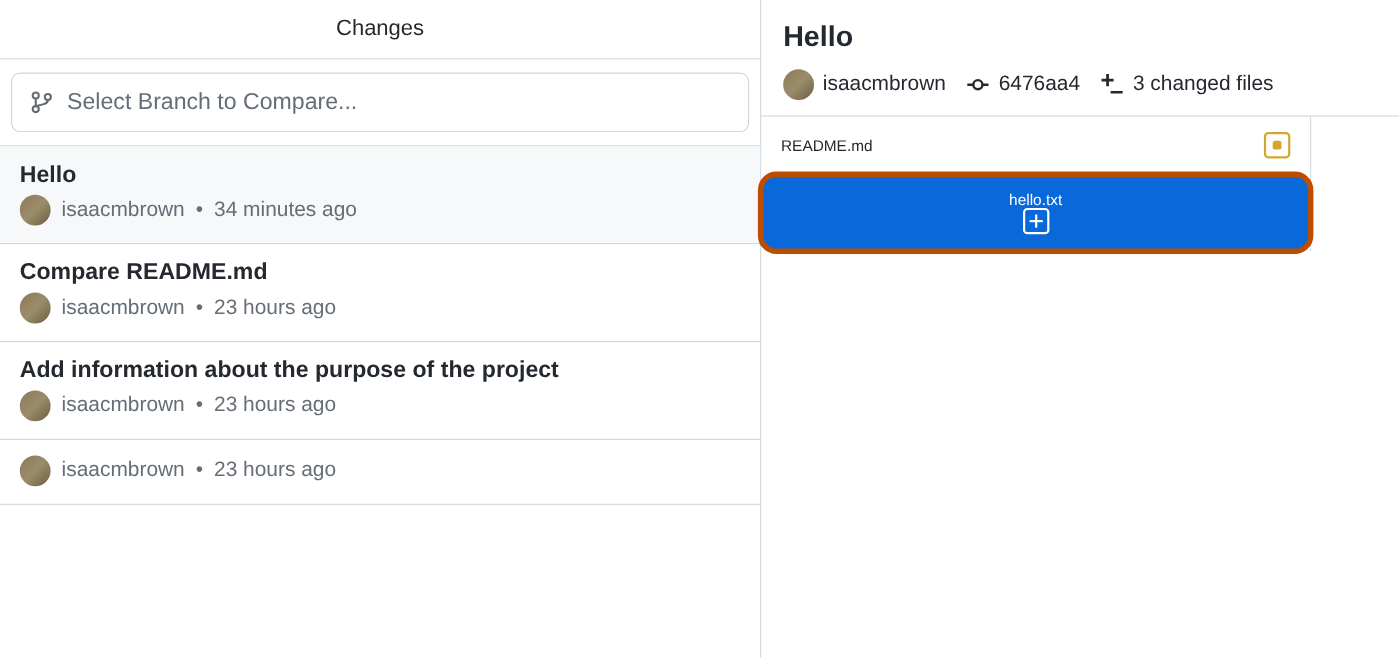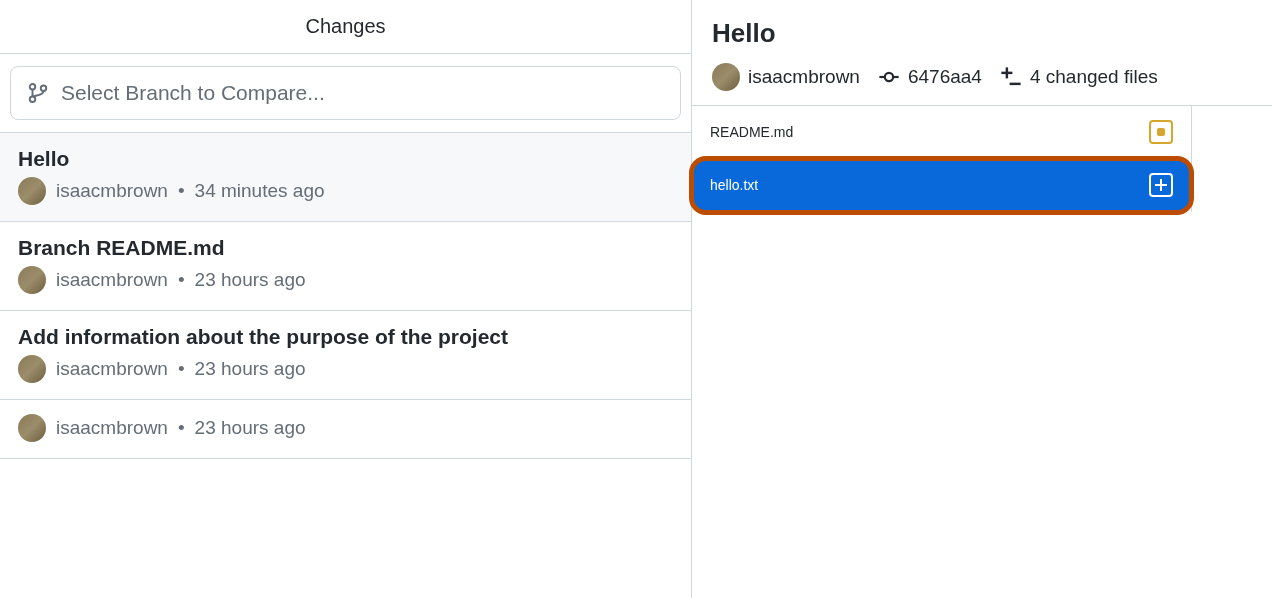--- a/index.html
+++ b/index.html
@@ -125,20 +125,21 @@
     .file-item.selected {
       background: #0969da;
       color: #fff;
     }
     .file-item.highlighted {
       outline: 5px solid #bc4c00;
       outline-offset: -2px;
       border-radius: 14px;
       position: relative;
       z-index: 2;
+      flex-direction: column;
     }
     .status-box {
       width: 24px;
       height: 24px;
       border: 2px solid;
       border-radius: 4px;
       display: flex;
       align-items: center;
       justify-content: center;
       font-size: 16px;
@@ -207,21 +208,21 @@
     <div class="commit-item selected">
       <div class="commit-title">Hello</div>
       <div class="commit-meta">
         <div class="avatar"></div>
         <span>isaacmbrown</span>
         <span class="dot">•</span>
         <span>34 minutes ago</span>
       </div>
     </div>
     <div class="commit-item">
-      <div class="commit-title">Branch README.md</div>
+      <div class="commit-title">Compare README.md</div>
       <div class="commit-meta">
         <div class="avatar"></div>
         <span>isaacmbrown</span>
         <span class="dot">•</span>
         <span>23 hours ago</span>
       </div>
     </div>
     <div class="commit-item">
       <div class="commit-title">Add information about the purpose of the project</div>
       <div class="commit-meta">
@@ -257,21 +258,21 @@
           <path d="M11 8 H15"></path>
         </svg>
         <span>6476aa4</span>
       </div>
       <div class="meta-group">
         <svg class="icon-svg" width="22" height="22" viewBox="0 0 16 16" fill="none" stroke="#24292f" stroke-width="1.8">
           <path d="M5 1 V9"></path>
           <path d="M1 5 H9"></path>
           <path d="M7 13 H15"></path>
         </svg>
-        <span>4 changed files</span>
+        <span>3 changed files</span>
       </div>
     </div>
   </div>
 
   <div class="file-list">
     <div class="file-item">
       <span>README.md</span>
       <span class="status-box status-modified"></span>
     </div>
     <div class="file-item selected highlighted">

